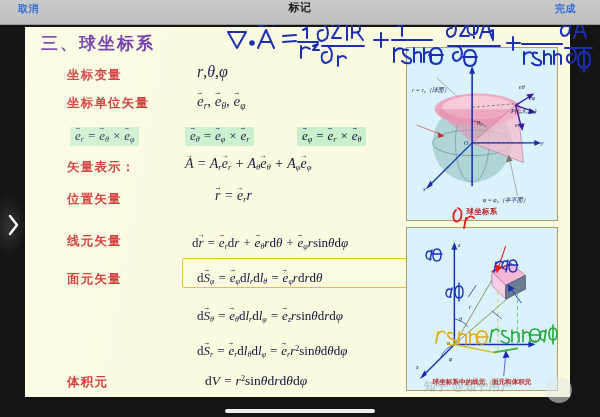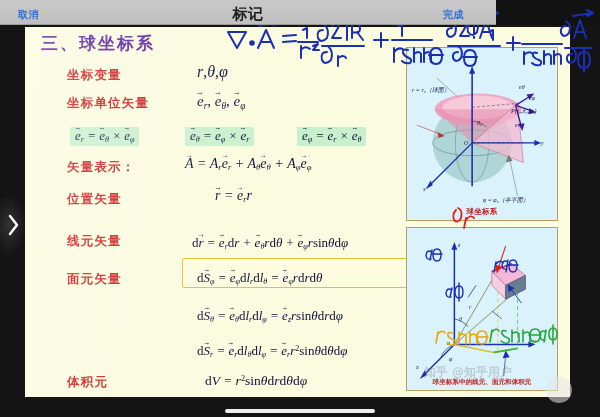--- a/index.html
+++ b/index.html
@@ -13,36 +13,36 @@
   #app {
     position: relative;
     width: 600px; height: 417px;
     background: #121212;
     overflow: hidden;
   }
 
   
   #toolbar {
     position: absolute; left: 0; top: 0;
-    width: 496px; height: 25px;
+    width: 600px; height: 25px;
     background: linear-gradient(#c9c9c9, #bfbfbf);
     border-bottom: 1px solid #9a9a9a;
-    display: flex; align-items: flex-end;
+    display: flex; align-items: flex-start;
     z-index: 40;
   }
   .tb-btn {
     font-size: 10px; color: #2e6fd6; font-weight: 600;
     letter-spacing: .5px; cursor: pointer;
     padding: 2px 4px;
   }
   #tb-cancel { margin-left: 14px; }
-  #tb-done   { margin-right: 28px; margin-left: auto; }
+  #tb-done   { margin-right: 20px; margin-left: auto; }
   #tb-title {
     position: absolute; left: 0; right: 0; text-align: center;
-    font-size: 15px; font-weight: 700; color: #1d1d1d;
+    font-size: 11px; font-weight: 700; color: #1d1d1d;
     letter-spacing: .4px; pointer-events: none;
   }
 
   
   #stage {
     position: absolute; left: 0; top: 25px;
     width: 600px; height: 392px;
     background: #141414;
   }
 
@@ -167,21 +167,21 @@
   
   #watermark {
     position: absolute; right: 6px; bottom: 4px;
     font-family: "DejaVu Sans", sans-serif;
     font-size: 13px; font-weight: 700;
     color: rgba(255,255,255,.82);
     letter-spacing: .5px;
     z-index: 35;
   }
   #watermark-ghost {
-    position: absolute; right: 58px; bottom: 16px;
+    position: absolute; right: 58px; bottom: 2px;
     font-family: "DejaVu Sans", sans-serif;
     font-size: 12px; font-weight: 700;
     color: rgba(120,120,110,.30);
     z-index: 20;
   }
   
   #home-bar {
     position: absolute; left: 50%; bottom: 4px;
     transform: translateX(-50%);
     width: 150px; height: 4px; border-radius: 3px;

